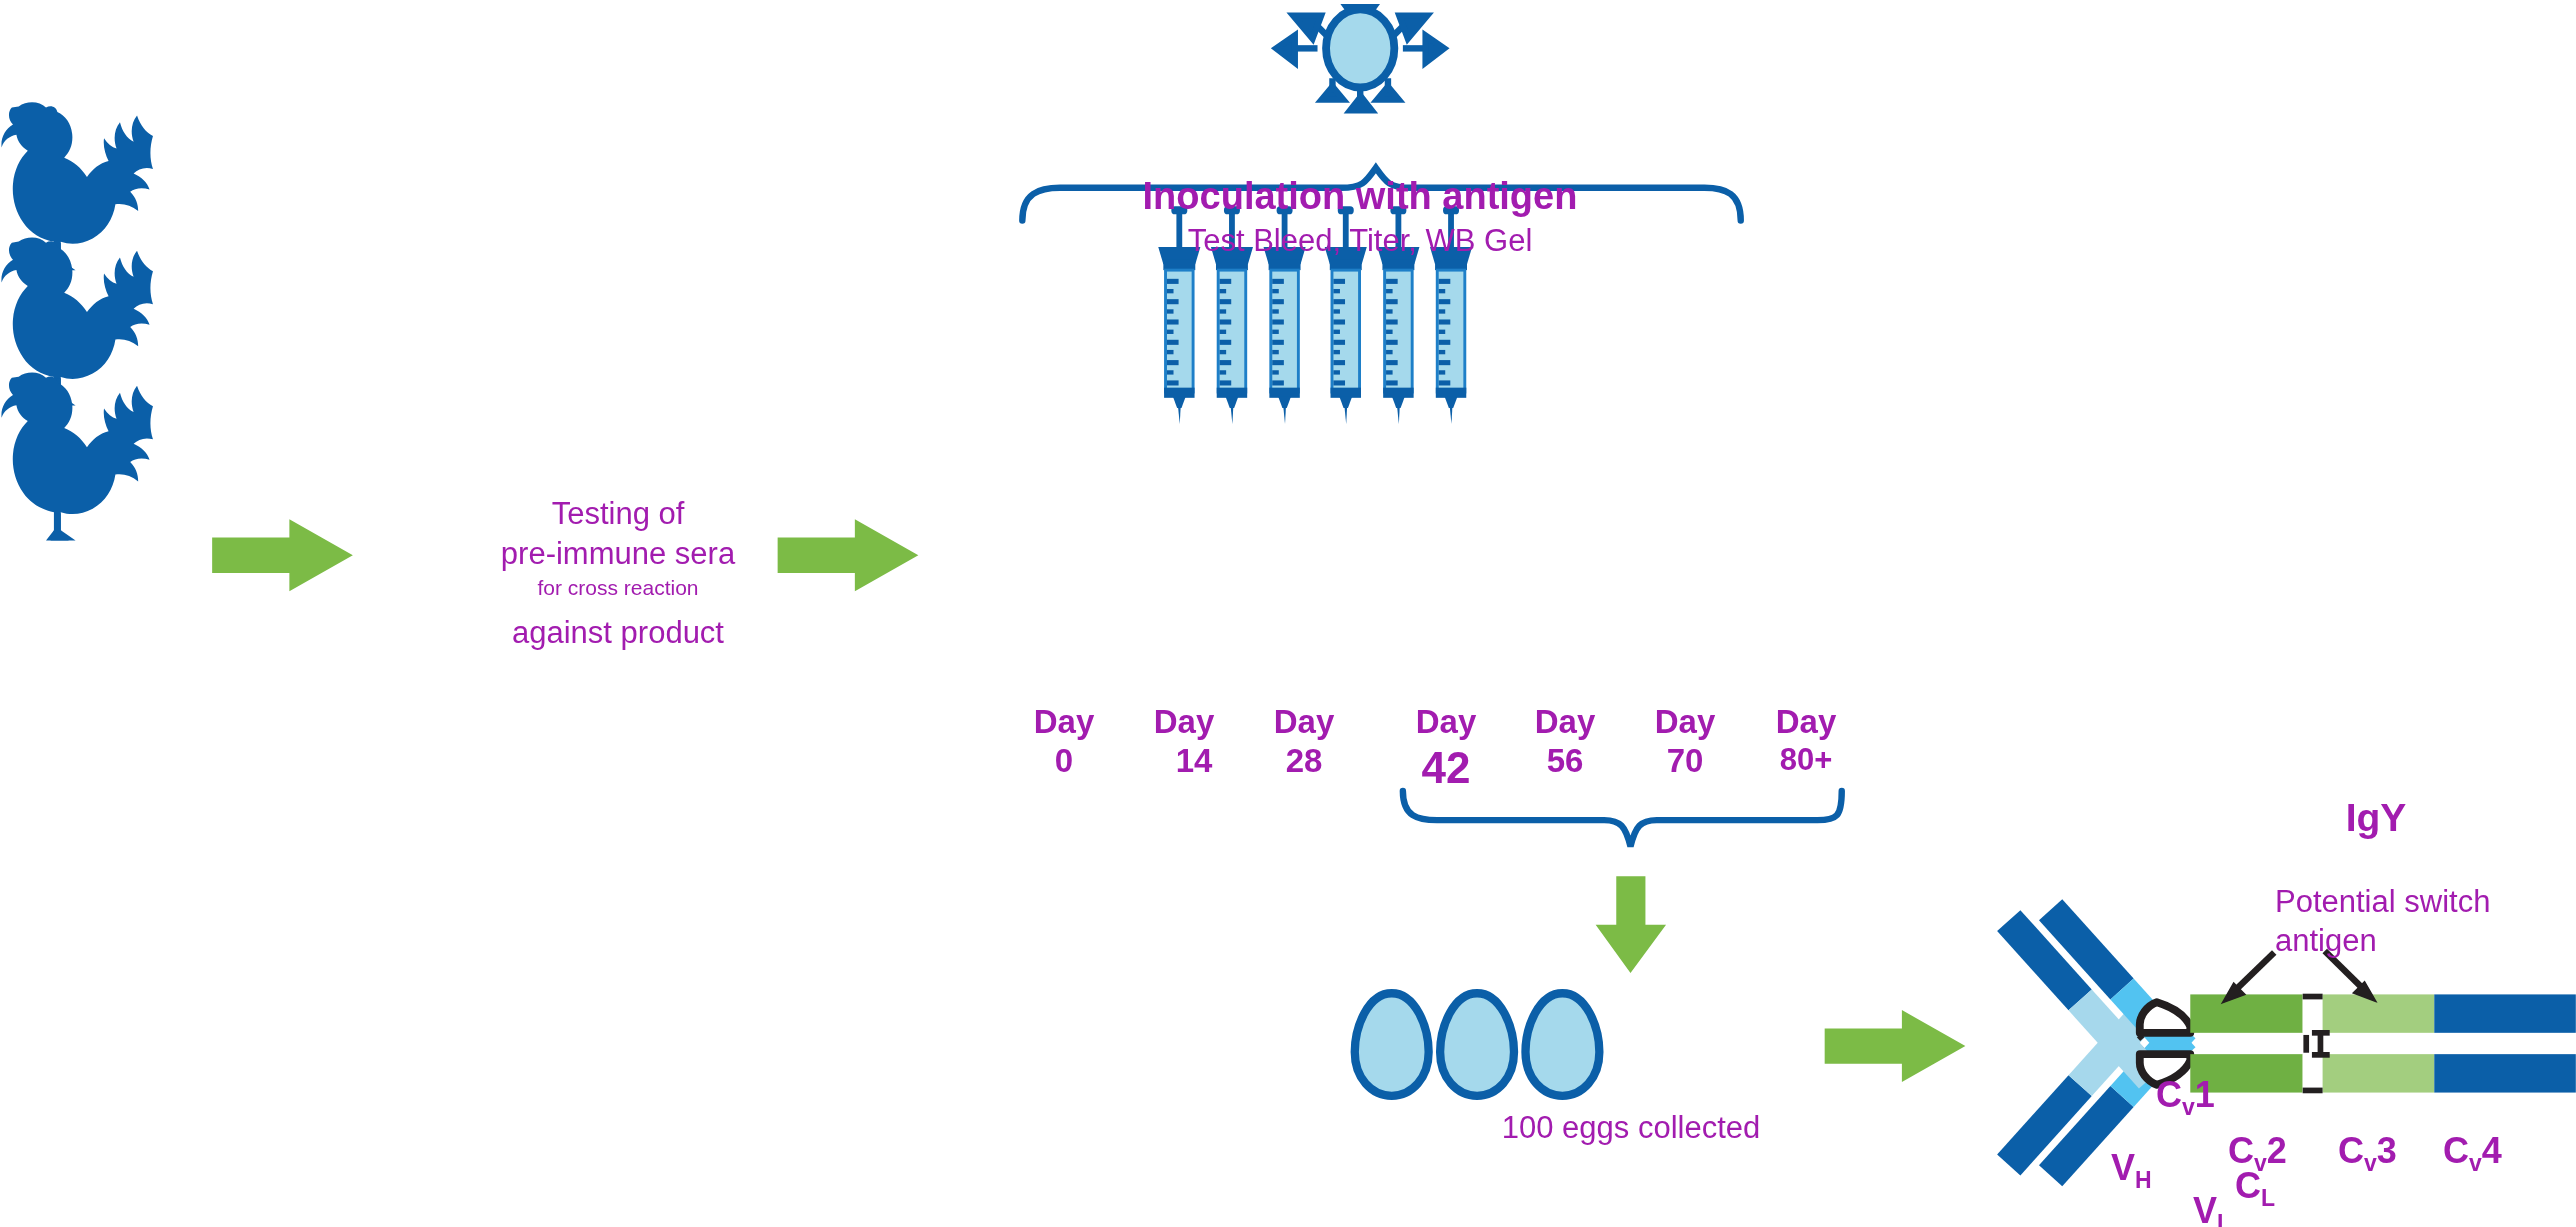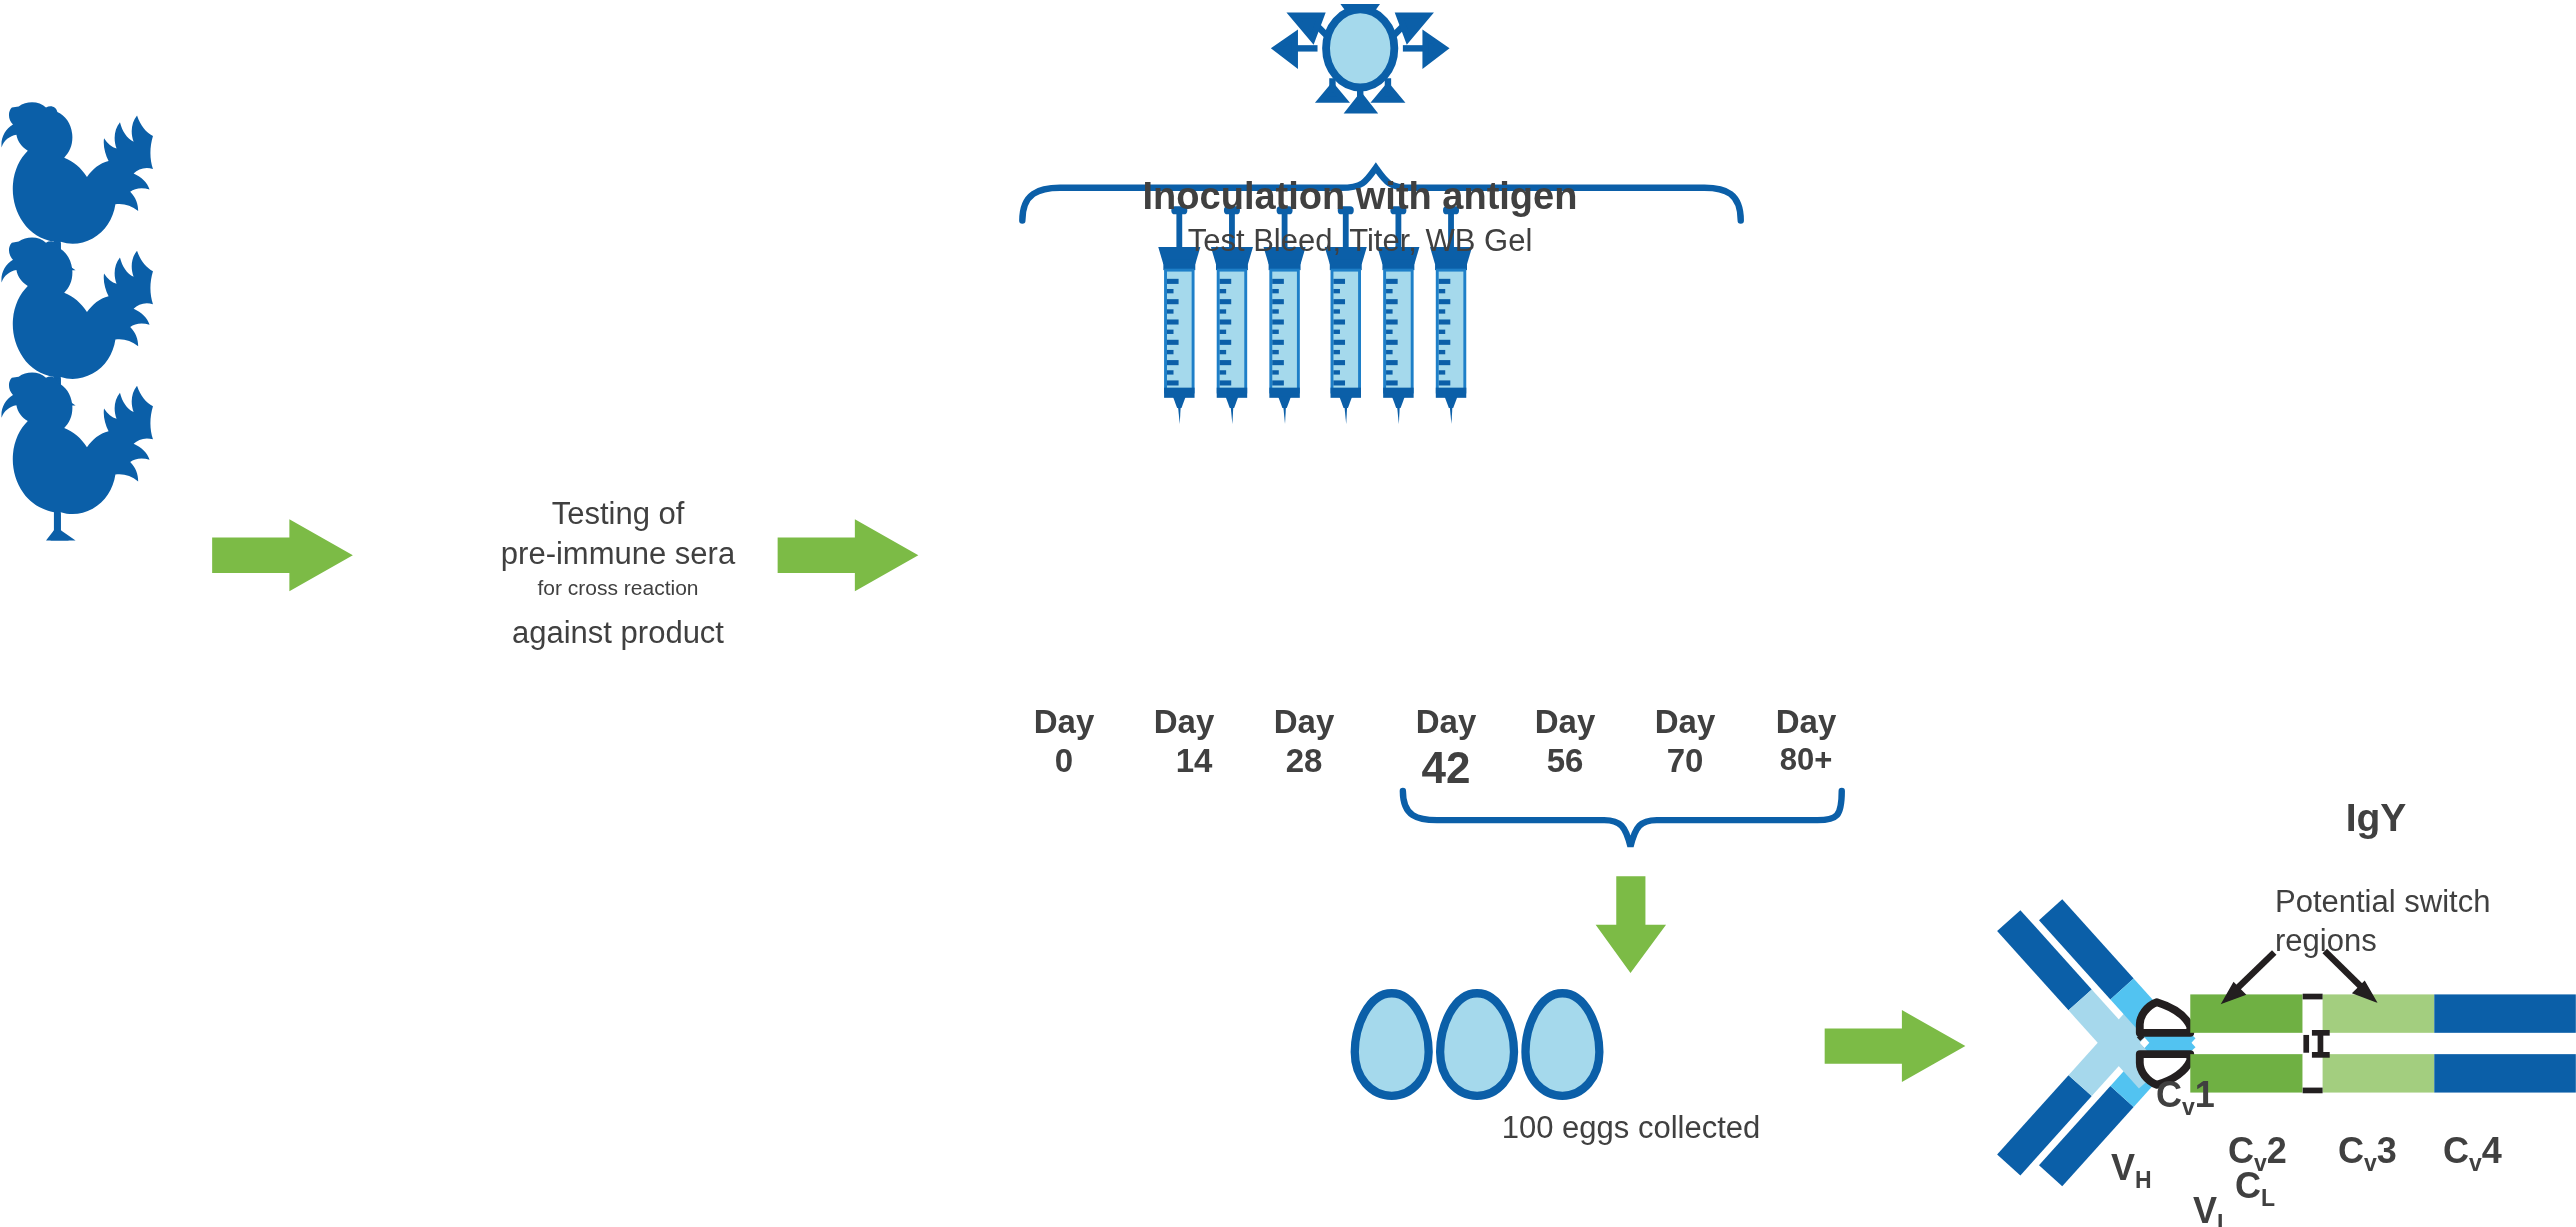--- a/index.html
+++ b/index.html
@@ -1,20 +1,20 @@
 <!DOCTYPE html>
 <html style="font-size:11.4px"><head>
 <meta charset="utf-8">
 <style>
   html,body{margin:0;padding:0;background:#ffffff;}
   body{width:2576px;height:1227px;position:relative;overflow:hidden;
        font-family:"Liberation Sans","DejaVu Sans",sans-serif;color:#231f20;}
   .stage{position:absolute;left:0;top:0;width:2576px;height:1227px;}
   svg.layer{position:absolute;left:0;top:0;width:2576px;height:1227px;overflow:visible;}
-  .txt{position:absolute;white-space:pre;color:#404040;line-height:1.18;}
+  .txt{position:absolute;white-space:pre;color:#a21caf;line-height:1.18;}
   .bold{font-weight:bold;}
   .ctr{text-align:center;transform:translateX(-50%);}
 </style>
 </head>
 <body>
 
 <div class="stage">
 
   <svg class="layer" viewBox="0 0 3621 1725">
     <defs>
@@ -272,21 +272,21 @@
   <div class="txt bold ctr" style="left:1685px;top:742px;font-size:33px;">70</div>
 
   <div class="txt bold ctr" style="left:1806px;top:703px;font-size:33px;">Day</div>
   <div class="txt bold ctr" style="left:1806px;top:742px;font-size:31px;">80+</div>
 
   <div class="txt ctr" style="left:1631px;top:1110px;font-size:31px;">100 eggs collected</div>
 
   <div class="txt bold ctr" style="left:2376px;top:795px;font-size:39px;">IgY</div>
 
   <div class="txt" style="left:2275px;top:884px;font-size:31px;">Potential switch</div>
-  <div class="txt" style="left:2275px;top:923px;font-size:31px;">regions</div>
+  <div class="txt" style="left:2275px;top:923px;font-size:31px;">antigen</div>
 
   <div class="txt bold" style="left:2111px;top:1147px;font-size:36px;"><span>V</span><sub style="font-size:23px;">H</sub></div>
 
   <div class="txt bold" style="left:2193px;top:1190px;font-size:36px;"><span>V</span><sub style="font-size:23px;">L</sub></div>
 
   <div class="txt bold" style="left:2235px;top:1165px;font-size:36px;"><span>C</span><sub style="font-size:23px;">L</sub></div>
 
   <div class="txt bold" style="left:2156px;top:1074px;font-size:36px;"><span>C</span><sub style="font-size:23px;">v</sub><span>1</span></div>
 
   <div class="txt bold" style="left:2228px;top:1130px;font-size:36px;"><span>C</span><sub style="font-size:23px;">v</sub><span>2</span></div>

